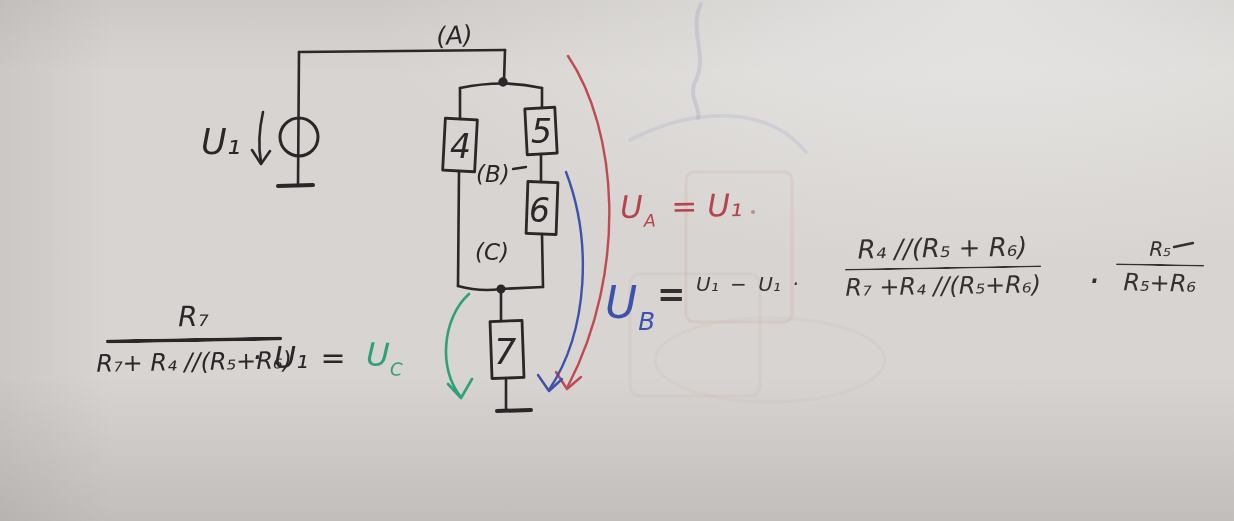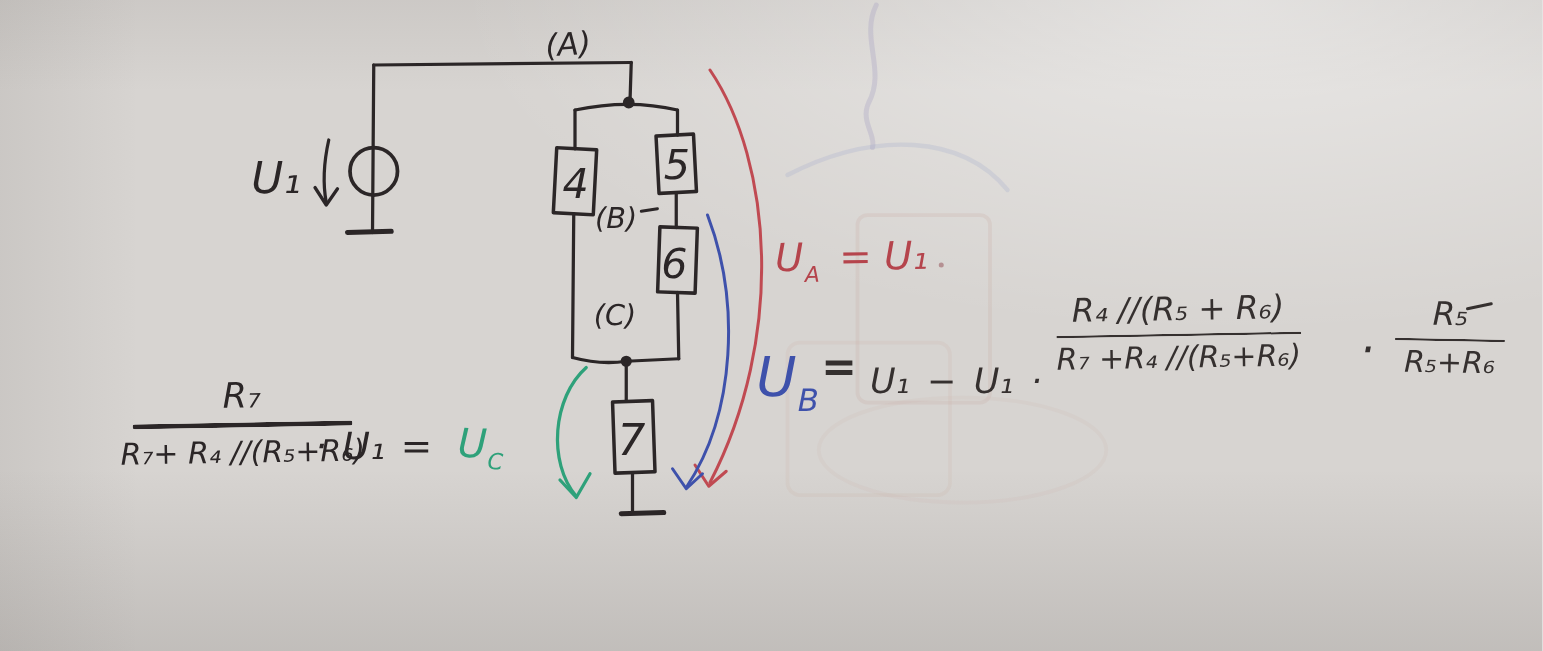--- a/index.html
+++ b/index.html
@@ -98,29 +98,29 @@
 
   <div class="abs red" style="left:620px;top:188px;font-size:31px;transform:rotate(-1deg);">
     <span>U</span><span class="sub">A</span>
     <span style="margin-left:6px;">= U₁</span>
   </div>
 
   <div class="abs blue" style="left:605px;top:277px;font-size:44px;">
     <span>U</span><span class="sub">B</span>
   </div>
   <div class="abs ink2" style="left:657px;top:274px;font-size:34px;font-weight:bold;">=</div>
-  <div class="abs ink2" style="left:696px;top:272px;font-size:28px;word-spacing:5px;margin-top:16px;">U₁ − U₁ ·</div>
+  <div class="abs ink2" style="left:696px;top:272px;font-size:20px;word-spacing:5px;">U₁ − U₁ ·</div>
   <div class="abs frac ink2" style="left:845px;top:234px;transform:rotate(-1deg);">
     <span style="font-size:26px;">R₄ //(R₅ + R₆)</span>
     <span class="bar"></span>
     <span style="font-size:24px;">R₇ +R₄ //(R₅+R₆)</span>
   </div>
   <div class="abs ink2" style="left:1088px;top:260px;font-size:36px;">·</div>
   <div class="abs frac ink2" style="left:1116px;top:238px;transform:rotate(1deg);">
-    <span style="font-size:26px;">R₅</span>
+    <span style="font-size:20px;">R₅</span>
     <span class="bar" style="min-width:88px;"></span>
     <span style="font-size:24px;">R₅+R₆</span>
   </div>
 
   <div class="abs frac bold" style="left:96px;top:302px;transform:rotate(-1deg);">
     <span style="font-size:28px;font-style:italic;">R₇</span>
     <span class="bar"></span>
     <span style="font-size:24px;">R₇+ R₄ //(R₅+R₆)</span>
   </div>
   <div class="abs" style="left:252px;top:340px;font-size:30px;word-spacing:3px;">· U₁ =</div>

